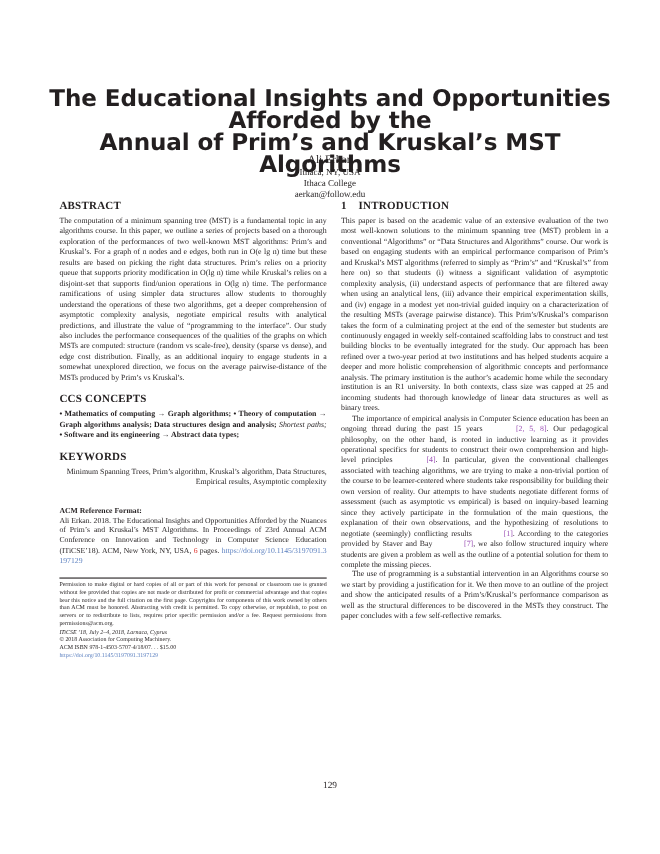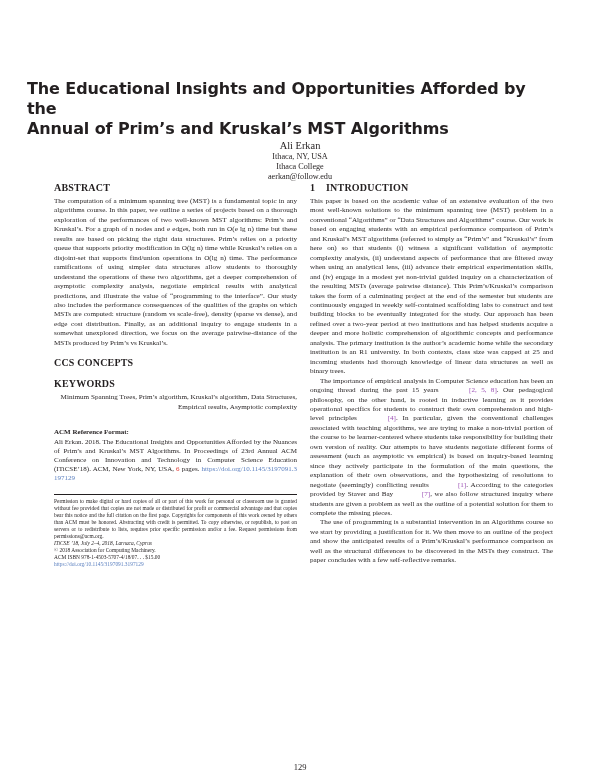--- a/index.html
+++ b/index.html
@@ -1,20 +1,20 @@
 <!DOCTYPE html>
 <html><head>
 <meta charset="utf-8">
 <style>
   html, body { margin:0; padding:0; background:#ffffff; }
   body { width:600px; height:776px; position:relative; overflow:hidden;
          font-family:"Liberation Serif", "DejaVu Serif", serif; color:#231f20; }
-  .title { position:absolute; left:27px; top:79px; width:520px; text-align:left;
+  .title { position:absolute; left:40px; top:79px; width:520px; text-align:center;
            font-family:"DejaVu Sans", "Liberation Sans", sans-serif; font-weight:bold;
-           font-size:16px; line-height:20px; letter-spacing:-0.1px; }
+           font-size:21px; line-height:20px; letter-spacing:-0.1px; }
   .author-block { position:absolute; left:200px; top:140px; width:200px; text-align:center; }
   .author-name { font-size:10.4px; line-height:12px; }
   .author-line { font-size:8.2px; line-height:10px; }
   .col { position:absolute; top:182px; width:243px; font-size:7.15px; line-height:9.45px; }
   .col.left { left:54px; }
   .col.right { left:310px; }
   h2 { font-family:"Liberation Serif", "DejaVu Serif", serif; font-weight:bold; font-size:10px;
        margin:0 0 3px 0; line-height:12px; letter-spacing:0.2px; }
   h2 .num { display:inline-block; width:16px; }
   p { margin:0; text-align:justify; hyphens:auto; }
@@ -24,21 +24,21 @@
   .ccs .it { font-style:italic; font-weight:normal; }
   .refhead { font-weight:bold; font-size:7px; }
   .ref { font-size:7px; line-height:9.2px; }
   .it { }
   .red { color:#e0312c; }
   .link { color:#5a7fbf; }
   .cite { color:#9b4fb5;padding-left:26px; }
   .rule { border-top:0.8px solid #231f20; width:243px; margin:10px 0 3px 0; }
   .perm { font-size:5.4px; line-height:7.1px; text-align:justify; }
   .perm .it { font-style:italic; }
-  .pagenum { position:absolute; left:0; width:600px; top:762px; text-align:center; font-size:8.5px; }
+  .pagenum { position:absolute; left:0; width:600px; top:708px; text-align:center; font-size:8.5px; }
 </style>
 </head>
 <body>
 
 <div class="title">
   <div>The Educational Insights and Opportunities Afforded by the</div>
   <div>Annual of Prim’s and Kruskal’s MST Algorithms</div>
 </div>
 
 <div class="author-block">
@@ -49,20 +49,21 @@
 </div>
 
 <div class="col left">
   <div class="sec">
     <h2>ABSTRACT</h2>
     <p>The computation of a minimum spanning tree (MST) is a fundamental topic in any algorithms course. In this paper, we outline a series of projects based on a thorough exploration of the performances of two well-known MST algorithms: Prim’s and Kruskal’s. For a graph of n nodes and e edges, both run in O(e lg n) time but these results are based on picking the right data structures. Prim’s relies on a priority queue that supports priority modification in O(lg n) time while Kruskal’s relies on a disjoint-set that supports find/union operations in O(lg n) time. The performance ramifications of using simpler data structures allow students to thoroughly understand the operations of these two algorithms, get a deeper comprehension of asymptotic complexity analysis, negotiate empirical results with analytical predictions, and illustrate the value of “programming to the interface”. Our study also includes the performance consequences of the qualities of the graphs on which MSTs are computed: structure (random vs scale-free), density (sparse vs dense), and edge cost distribution. Finally, as an additional inquiry to engage students in a somewhat unexplored direction, we focus on the average pairwise-distance of the MSTs produced by Prim’s vs Kruskal’s.</p>
   </div>
 
   <div class="sec ccs">
     <h2>CCS CONCEPTS</h2>
+    <p><span>• Mathematics of computing → Graph algorithms; • Theory of computation → Graph algorithms analysis; Data structures design and analysis;</span> <span class="it">Shortest paths;</span> <span>• Software and its engineering → Abstract data types;</span></p>
   </div>
 
   <div class="sec">
     <h2>KEYWORDS</h2>
     <p style="text-align:right">Minimum Spanning Trees, Prim’s algorithm, Kruskal’s algorithm, Data Structures, Empirical results, Asymptotic complexity</p>
   </div>
 
   <div style="margin-top:16px">
     <div class="refhead">ACM Reference Format:</div>
     <p class="ref"><span>Ali Erkan. 2018. The Educational Insights and Opportunities Afforded by the Nuances of Prim’s and Kruskal’s MST Algorithms. In</span> <span class="it">Proceedings of 23rd Annual ACM Conference on Innovation and Technology in Computer Science Education (ITiCSE’18).</span> <span>ACM, New York, NY, USA,</span> <span class="red">6</span> <span>pages.</span> <span class="link" style="word-break:break-all">https://doi.org/10.1145/3197091.3197129</span></p>

